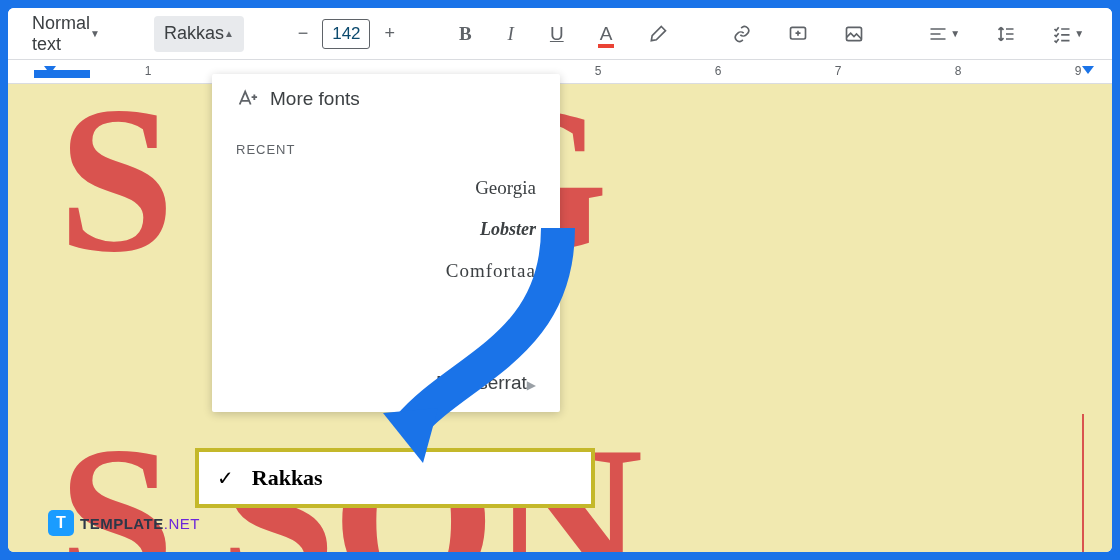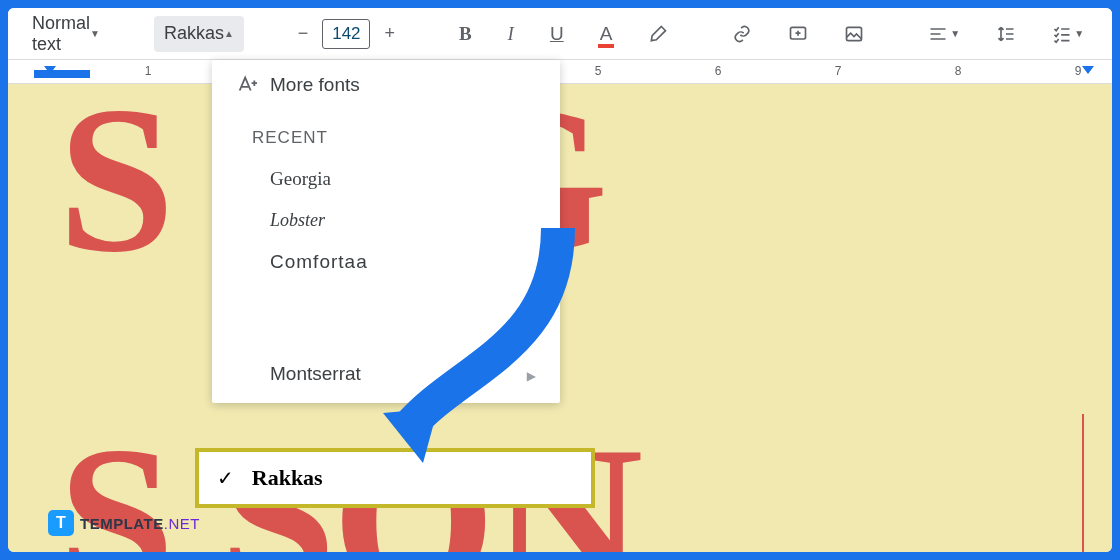--- a/index.html
+++ b/index.html
@@ -19,28 +19,28 @@
   .textcolor { position: relative; font-size: 19px; }
   .textcolor .uline { position: absolute; bottom: 4px; left: 8px; right: 8px; height: 4px; background: #ea4335; }
   .icon-svg { width: 20px; height: 20px; fill: #5f6368; }
   .ruler { height: 24px; background: #fff; position: relative; border-bottom: 1px solid #dadce0; }
   .ruler-num { position: absolute; top: 4px; font-size: 12px; color: #5f6368; transform: translateX(-50%); }
   .margin-left { position: absolute; top: 10px; height: 8px; background: #1a73e8; }
   .margin-tri { position: absolute; top: 6px; width: 0; height: 0; border-left: 6px solid transparent; border-right: 6px solid transparent; border-top: 8px solid #1a73e8; }
   .canvas { position: absolute; top: 76px; left: 0; right: 0; bottom: 0; background: #f1e9b0; }
   .big-text { position: absolute; font-family: Georgia, serif; font-weight: bold; color: #d9534f; font-size: 210px; line-height: 1; white-space: nowrap; letter-spacing: -4px; }
   .cursor-line { position: absolute; top: 330px; right: 28px; width: 2px; height: 210px; background: #d9534f; }
-  .dropdown { position: absolute; top: 52px; left: 204px; width: 348px; background: #fff; box-shadow: 0 2px 10px rgba(0,0,0,0.2); border-radius: 2px; padding-bottom: 8px; }
+  .dropdown { position: absolute; top: 66px; left: 204px; width: 348px; background: #fff; box-shadow: 0 2px 10px rgba(0,0,0,0.2); border-radius: 2px; padding-bottom: 8px; }
   .dd-row { display: flex; align-items: center; padding: 14px 24px; cursor: pointer; font-size: 19px; color: #3c4043; }
   .dd-icon { width: 34px; display: inline-flex; }
-  .dd-header { padding: 18px 24px 10px; font-size: 17px; letter-spacing: 1px; color: #5f6368; margin-left: 16px; }
-  .dd-font { padding: 10px 24px 10px 58px; font-size: 19px; color: #3c4043; cursor: pointer; }
+  .dd-header { padding: 18px 24px 10px; font-size: 13px; letter-spacing: 1px; color: #5f6368; }
+  .dd-font { padding: 10px 24px 10px 58px; font-size: 19px; color: #3c4043; cursor: pointer; text-align: right; }
   .georgia { font-family: Georgia, serif; }
-  .lobster { font-family: cursive; font-style: italic; font-weight: normal; font-size: 18px; }
-  .comfortaa { font-family: Liberation Sans, sans-serif; letter-spacing: 1px; }
+  .lobster { font-family: cursive; font-style: italic; font-weight: bold; font-size: 18px; }
+  .comfortaa { font-family: Liberation Serif, serif; letter-spacing: 1px; }
   .trebuchet { font-family: 'Trebuchet MS', sans-serif; }
   .amatic { font-family: cursive; color: #9aa0a6; font-size: 17px; letter-spacing: 1px; }
   .montserrat { font-family: Arial, sans-serif; }
   .highlight-item { position: absolute; top: 440px; left: 187px; width: 400px; height: 60px; border: 4px solid #c4b82a; background: #fff; display: flex; align-items: center; padding: 0 18px; gap: 18px; z-index: 50; }
   .highlight-item .check { font-size: 20px; }
   .highlight-item .label { font-family: Georgia, serif; font-weight: bold; font-size: 22px; }
   .arrow-call { position: absolute; top: 200px; left: 360px; z-index: 60; }
   .submenu-tri { float: right; color: #9aa0a6; font-size: 12px; margin-top: 6px; }
   .brand { position: absolute; bottom: 16px; left: 40px; display: flex; align-items: center; gap: 6px; z-index: 70; }
   .brand-icon { width: 26px; height: 26px; background: #1a9cff; border-radius: 5px; color: #fff; display: flex; align-items: center; justify-content: center; font-weight: bold; font-size: 16px; }

